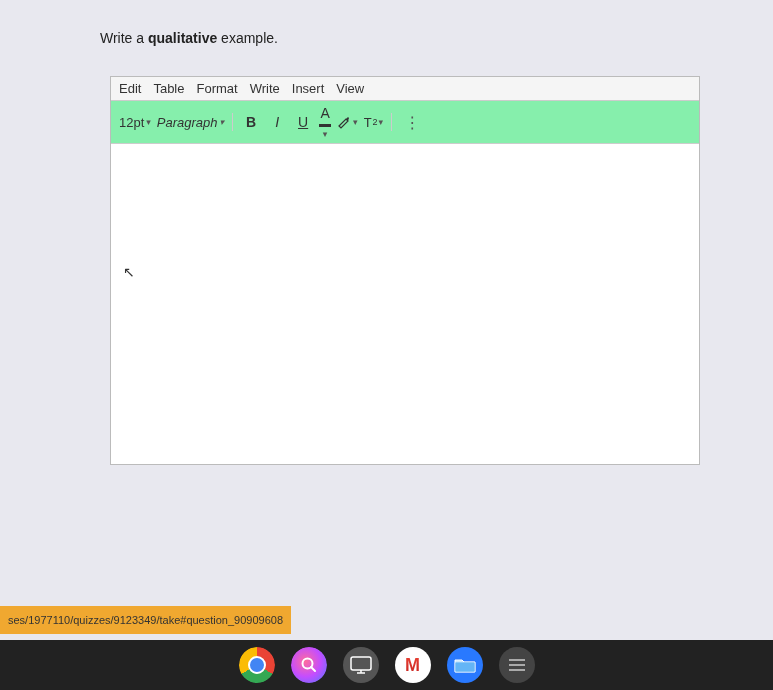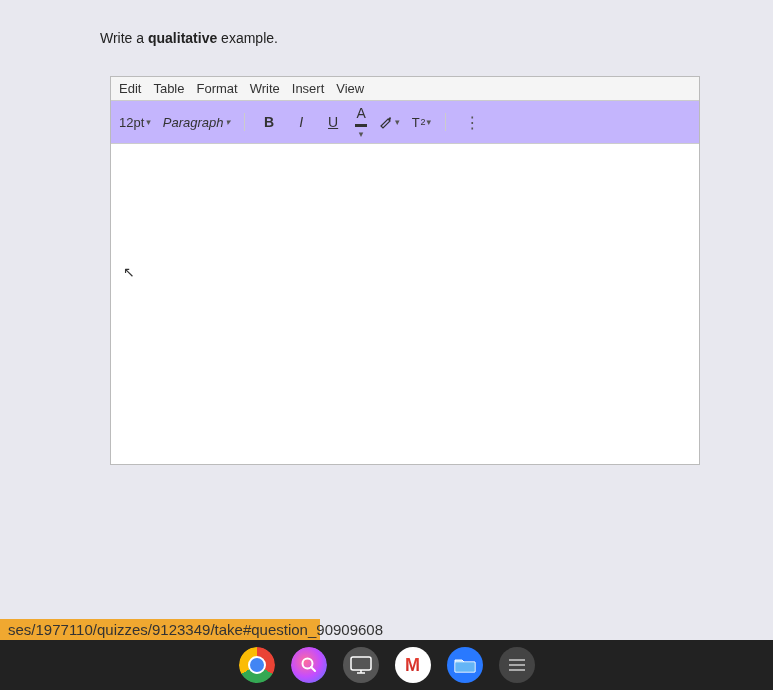--- a/index.html
+++ b/index.html
@@ -53,23 +53,23 @@
     }
 
     .editor-menubar span {
       cursor: pointer;
     }
 
     .editor-toolbar {
       display: flex;
       align-items: center;
       padding: 4px 8px;
-      gap: 12px;
+      gap: 6px;
       border-bottom: 1px solid #ccc;
-      background: #c4b5fd;
+      background: #86efac;
       font-size: 13px;
     }
 
     .toolbar-font-size {
       display: flex;
       align-items: center;
       gap: 2px;
       font-size: 13px;
       color: #333;
     }
@@ -133,26 +133,26 @@
       left: 12px;
       top: 120px;
       color: #333;
       font-size: 14px;
       pointer-events: none;
     }
 
     
     .url-bar {
       position: absolute;
-      bottom: 50px;
+      bottom: 56px;
       left: 0;
       background: #f0a830;
       color: #333;
-      font-size: 15px;
-      padding: 2px 8px;
+      font-size: 11px;
+      padding: 8px 8px;
       width: auto;
       max-width: 320px;
       z-index: 10;
     }
 
     
     .taskbar {
       position: absolute;
       bottom: 0;
       left: 0;

